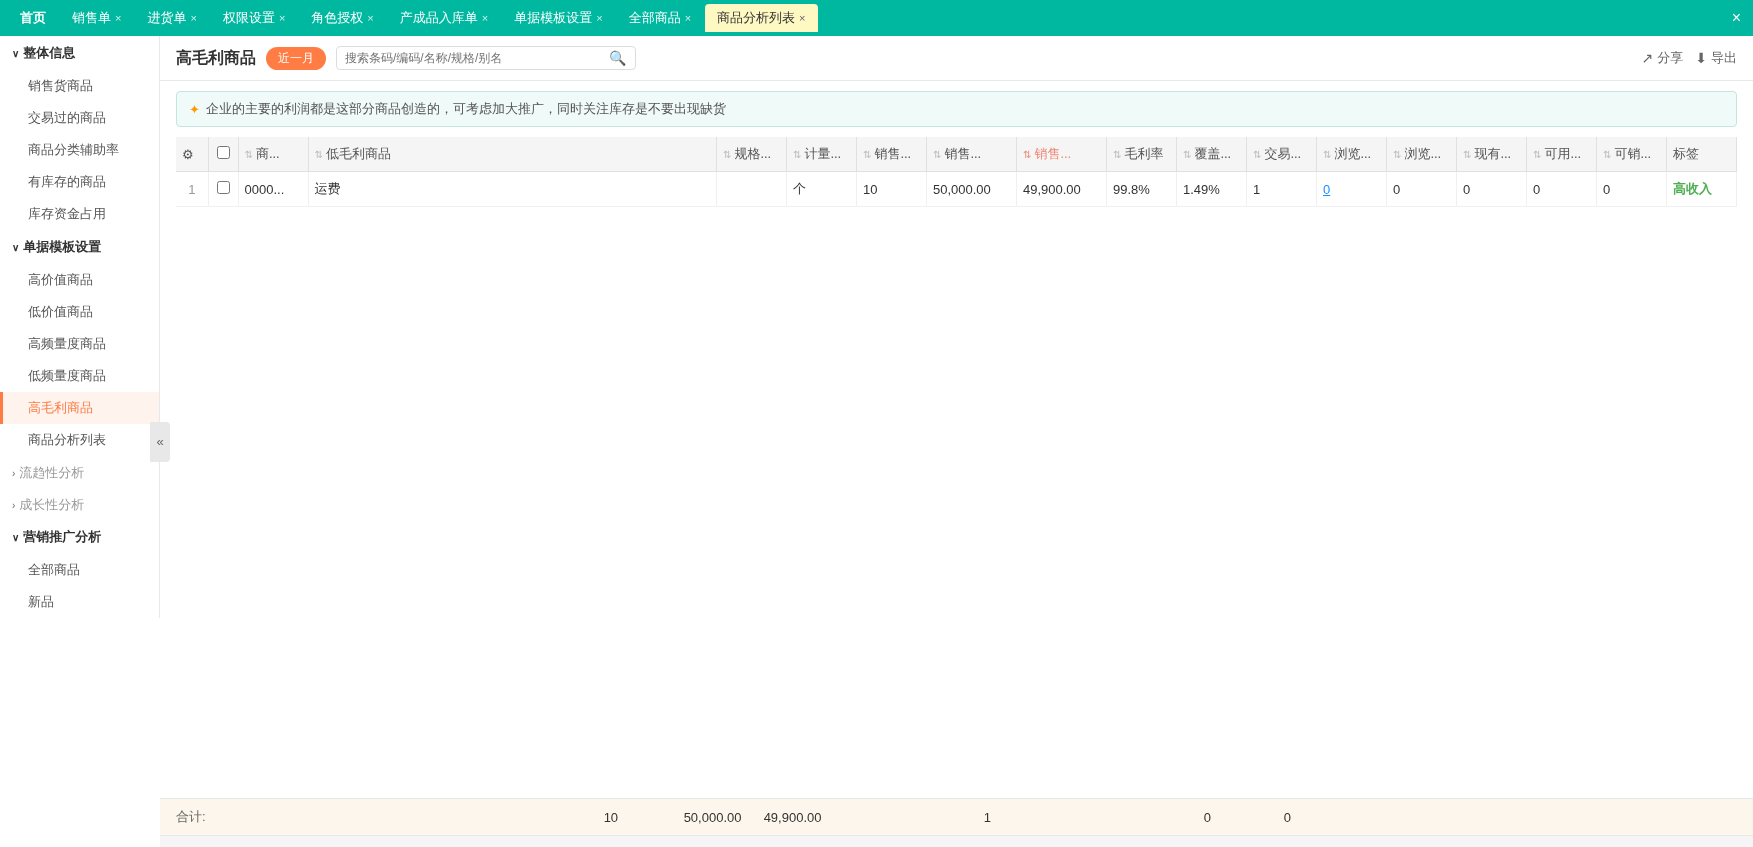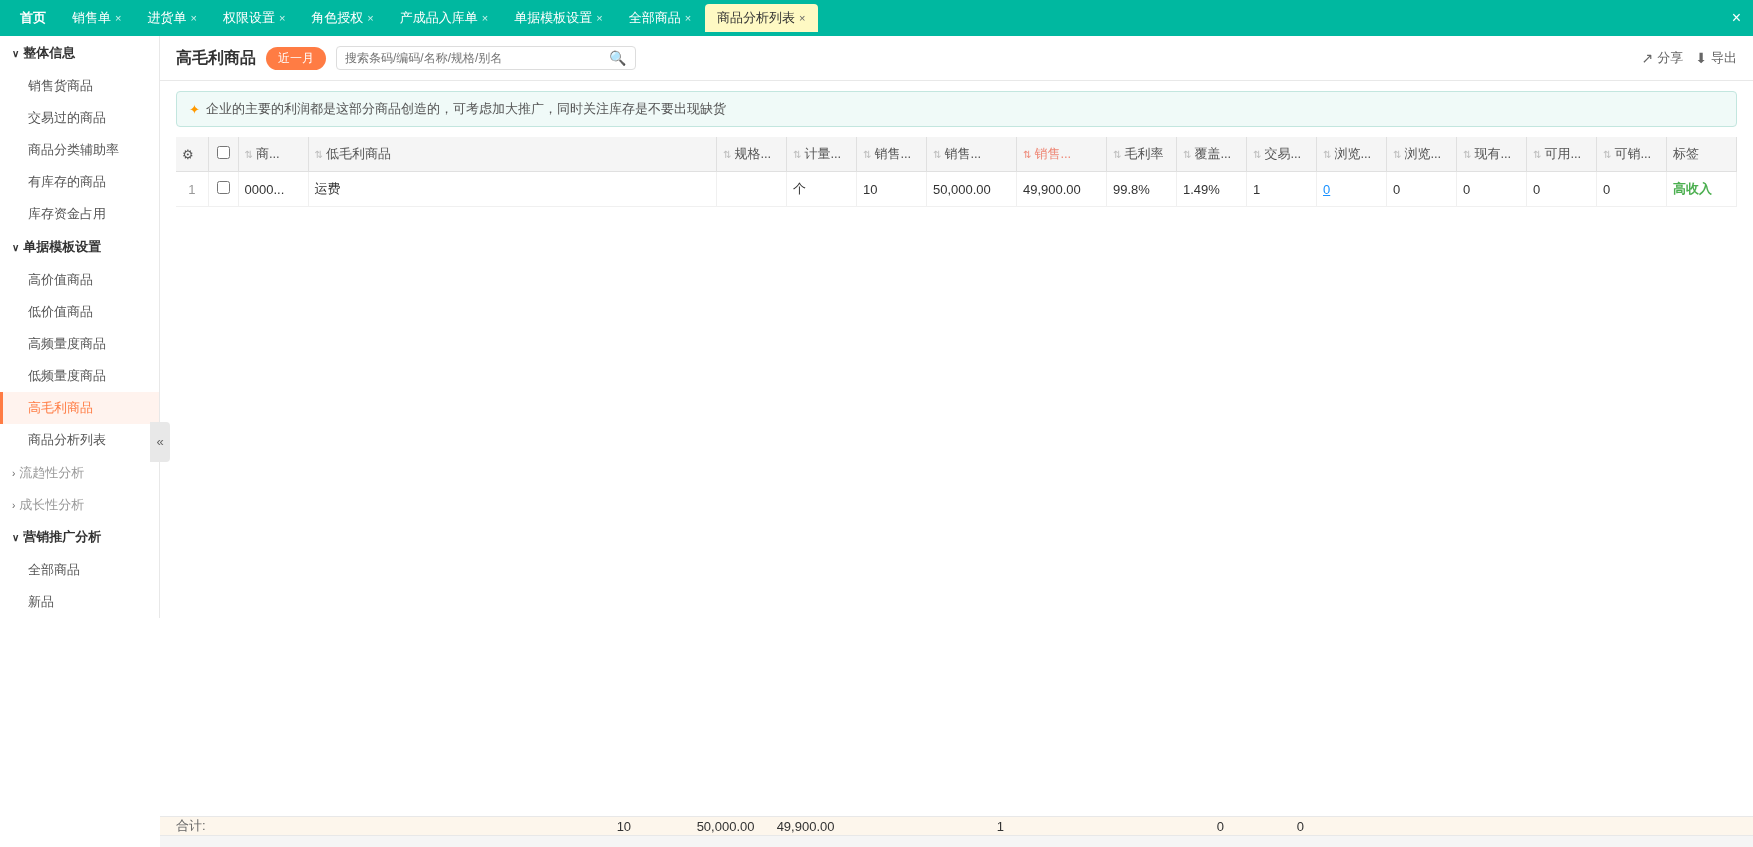--- a/index.html
+++ b/index.html
@@ -223,27 +223,27 @@
       border-right: 1px solid #f0f0f0;
       color: #333;
       white-space: nowrap;
     }
     td.tag-cell { color: #4caf50; font-weight: bold; }
 
     
     .table-footer {
       display: flex;
       align-items: center;
-      padding: 0 16px;
+      padding: 9px 16px;
       background: #fdf6ec;
       border-top: 1px solid #e8e8e8;
       font-size: 13px;
       color: #333;
       flex-shrink: 0;
-      gap: 13px;
+      gap: 0;
     }
     .footer-label { margin-right: 20px; color: #666; }
     .footer-cells {
       display: flex;
       gap: 0;
       flex: 1;
     }
     .footer-cell {
       min-width: 80px;
       padding: 0 6px;

